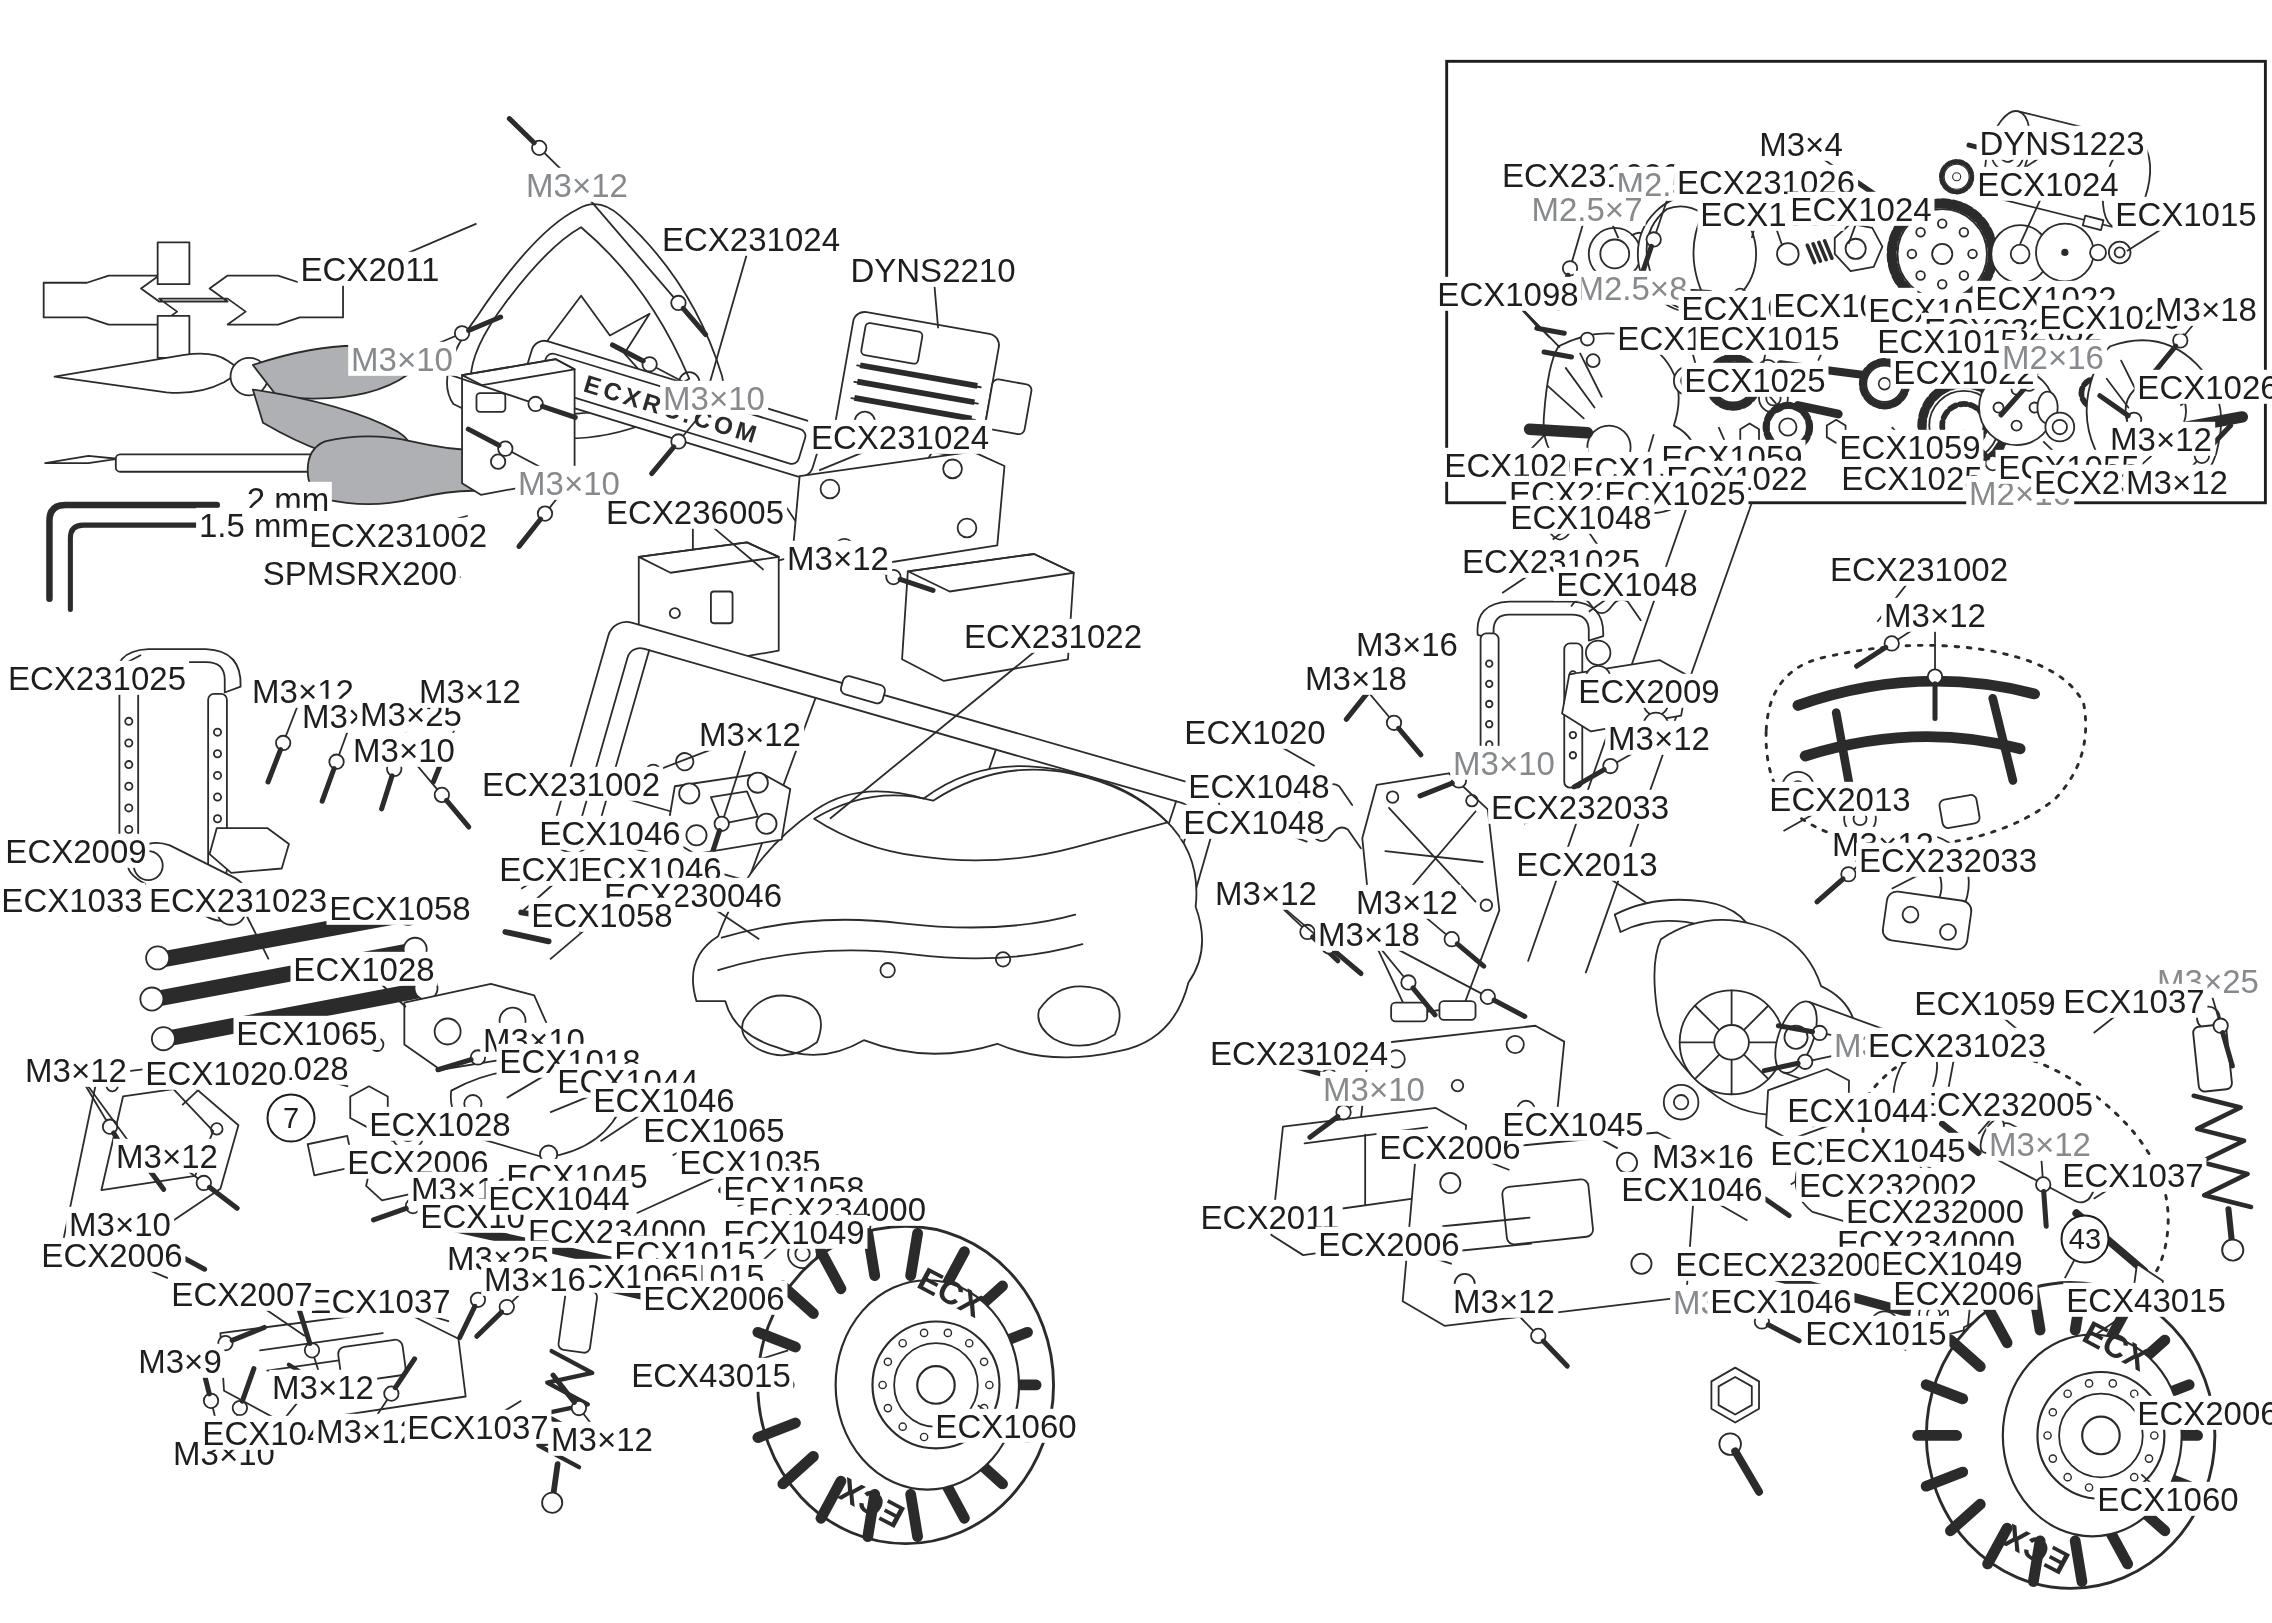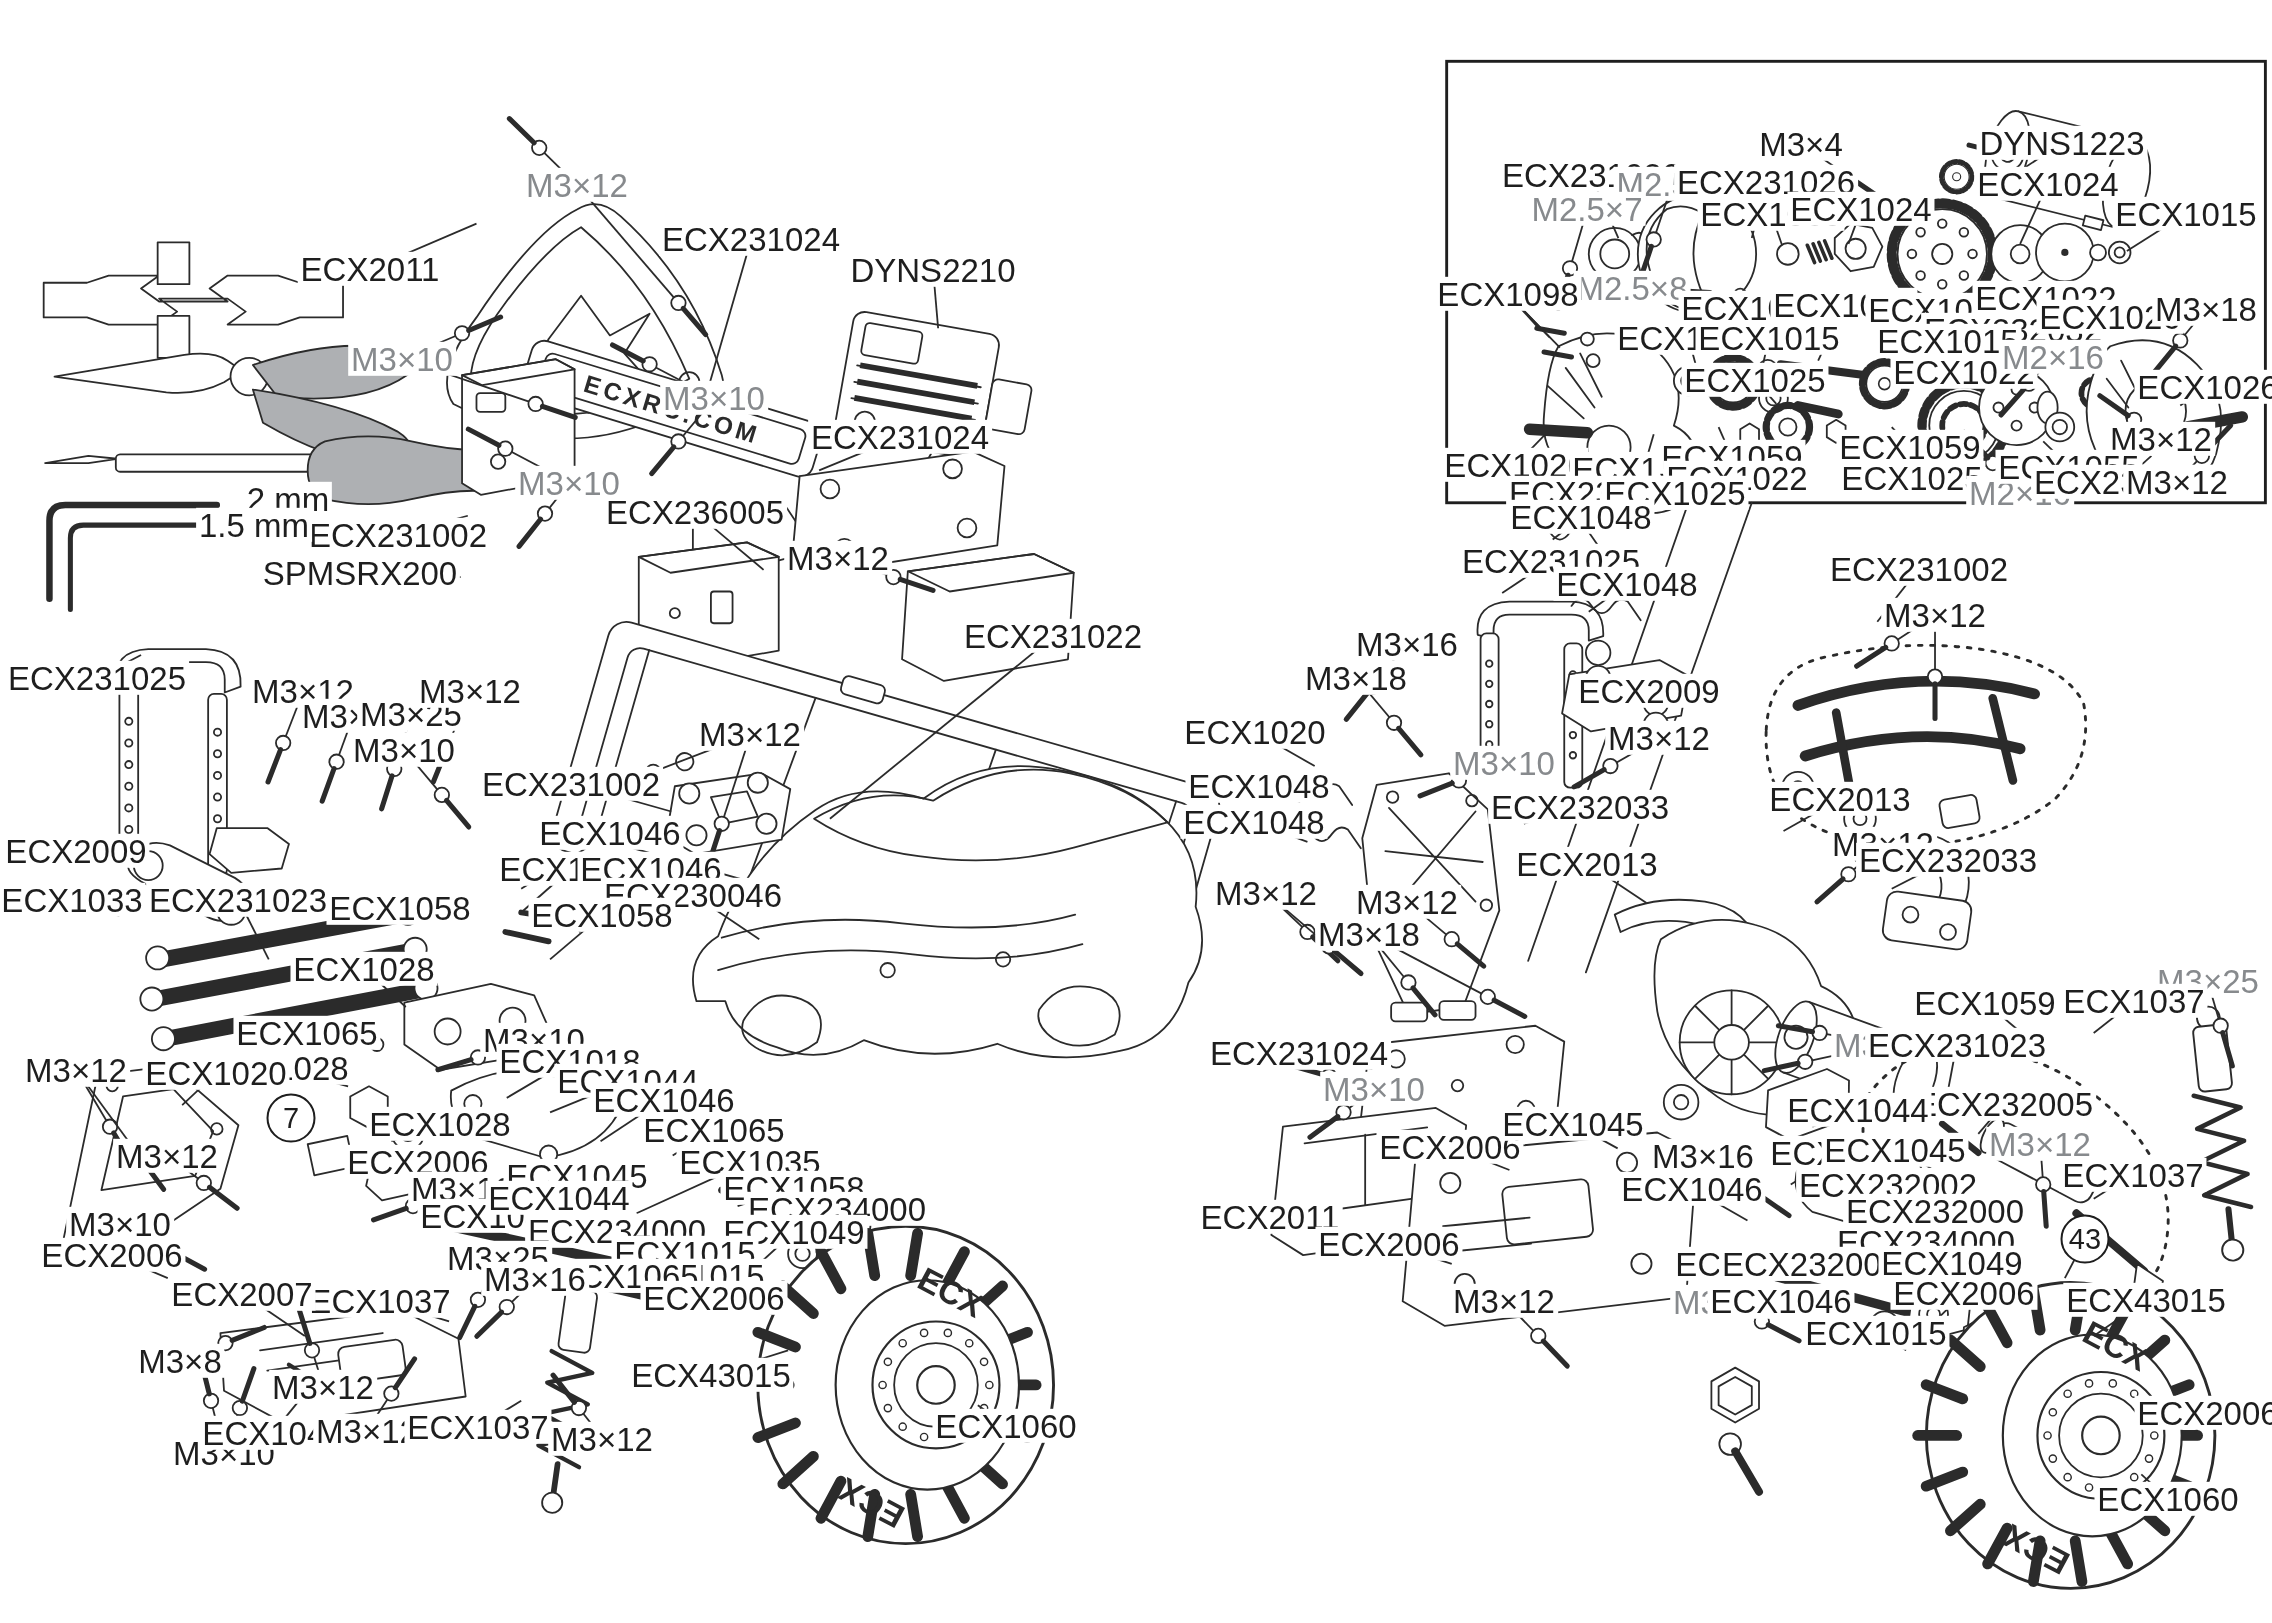--- a/index.html
+++ b/index.html
@@ -957,21 +957,21 @@
       <div class="lbl" style="left: 685px; top: 1253px;">ECX1015</div>
       <div class="lbl" style="left: 694px; top: 1276px;">ECX1015</div>
       <div class="lbl" style="left: 628px; top: 1276px;">ECX1065</div>
       <div class="lbl" style="left: 714px; top: 1298px;">ECX2006</div>
       <div class="lbl" style="left: 498px; top: 1258px;">M3×25</div>
       <div class="lbl" style="left: 535px; top: 1279px;">M3×16</div>
       <div class="lbl" style="left: 380px; top: 1301px;">ECX1037</div>
       <div class="lbl" style="left: 242px; top: 1294px;">ECX2007</div>
       <div class="lbl" style="left: 120px; top: 1224px;">M3×10</div>
       <div class="lbl" style="left: 112px; top: 1255px;">ECX2006</div>
-      <div class="lbl" style="left: 180px; top: 1361px;">M3×8</div>
+      <div class="lbl" style="left: 180px; top: 1361px;">M3×9</div>
       <div class="lbl" style="left: 224px; top: 1453px;">M3×10</div>
       <div class="lbl" style="left: 273px; top: 1433px;">ECX1044</div>
       <div class="lbl" style="left: 323px; top: 1387px;">M3×12</div>
       <div class="lbl" style="left: 367px; top: 1431px;">M3×12</div>
       <div class="lbl" style="left: 478px; top: 1427px;">ECX1037</div>
       <div class="lbl" style="left: 602px; top: 1439px;">M3×12</div>
       <div class="lbl" style="left: 711px; top: 1375px;">ECX43015</div>
       <div class="lbl" style="left: 1006px; top: 1426px;">ECX1060</div>
       <div class="lbl" style="left: 1801px; top: 144px;">M3×4</div>
       <div class="lbl" style="left: 2062px; top: 143px;">DYNS1223</div>

